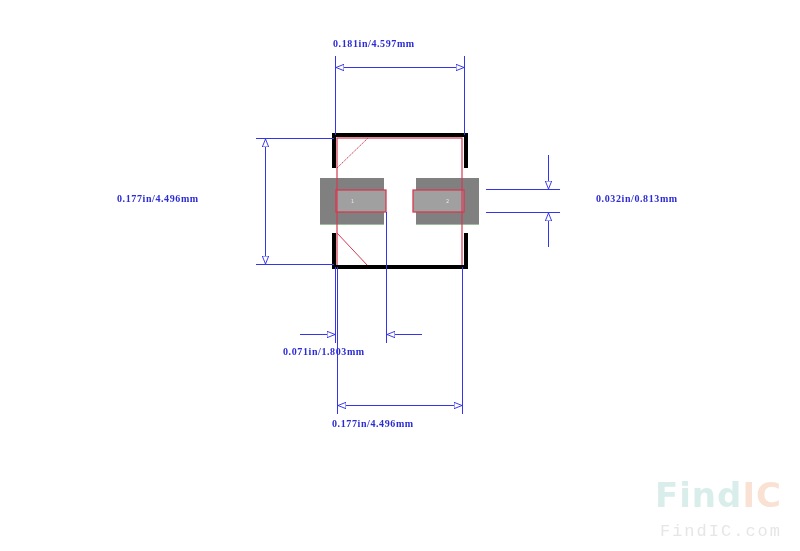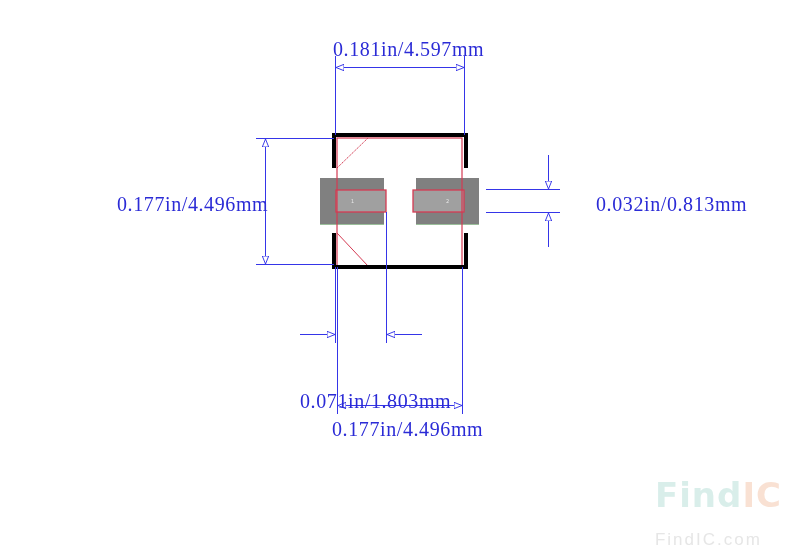--- a/index.html
+++ b/index.html
@@ -18,53 +18,54 @@
       position: absolute;
       left: 0;
       top: 0;
       width: 800px;
       height: 551px;
     }
     .dim-label {
       position: absolute;
       color: #2b2bd6;
       font-family: "Liberation Serif", "DejaVu Serif", serif;
-      font-size: 20px;
+      font-size: 10px;
       letter-spacing: 0.6px;
       white-space: nowrap;
       line-height: 1;
+      font-weight: bold;
     }
     .pad-number {
       position: absolute;
       color: #e8e8e8;
       font-family: "DejaVu Sans", sans-serif;
       font-size: 5px;
       line-height: 1;
     }
     .watermark {
       position: absolute;
       right: 18px;
       top: 478px;
-      text-align: left;
+      text-align: right;
     }
     .wm-logo {
       font-family: "DejaVu Sans", sans-serif;
       font-weight: bold;
       font-size: 34px;
       letter-spacing: 1px;
       line-height: 1;
     }
     .wm-logo .find { color: #d9eeea; }
     .wm-logo .ic { color: #f9e1d3; }
     .wm-url {
-      font-family: Liberation Sans, sans-serif;
+      font-family: Liberation Mono, monospace;
       font-size: 17px;
       color: #e6e6e6;
       letter-spacing: 2px;
-      margin-top: 18px;
+      margin-top: 10px;
     }
   </style>
 </head>
 <body>
 
 <svg id="drawing" width="800" height="551" viewBox="0 0 800 551" xmlns="http://www.w3.org/2000/svg">
   <defs>
     <marker id="arrowOpen" viewBox="0 0 10 10" refX="10" refY="5" markerWidth="8" markerHeight="8" orient="auto-start-reverse" markerUnits="userSpaceOnUse">
       <path d="M0,1 L10,5 L0,9 Z" fill="#ffffff" stroke="#3535e8" stroke-width="1.2"></path>
     </marker>
@@ -124,21 +125,21 @@
     <line x1="338" y1="405.5" x2="462" y2="405.5" marker-start="url(#arrowOpen)" marker-end="url(#arrowOpen)"></line>
   </g>
 </svg>
 
 <span class="pad-number" style="left:351px; top:199px;">1</span>
 <span class="pad-number" style="left:446px; top:199px;">2</span>
 
 <span class="dim-label" style="left:333px; top:39px;">0.181in/4.597mm</span>
 <span class="dim-label" style="left:117px; top:194px;">0.177in/4.496mm</span>
 <span class="dim-label" style="left:596px; top:194px;">0.032in/0.813mm</span>
-<span class="dim-label" style="left:300px; top:347px;margin-top:44px;">0.071in/1.803mm</span>
+<span class="dim-label" style="left:283px; top:347px;">0.071in/1.803mm</span>
 <span class="dim-label" style="left:332px; top:419px;">0.177in/4.496mm</span>
 
 <div class="watermark">
   <div class="wm-logo">
     <span class="find">Find</span><span class="ic">IC</span>
   </div>
   <div class="wm-url">FindIC.com</div>
 </div>
 
 </body></html>

